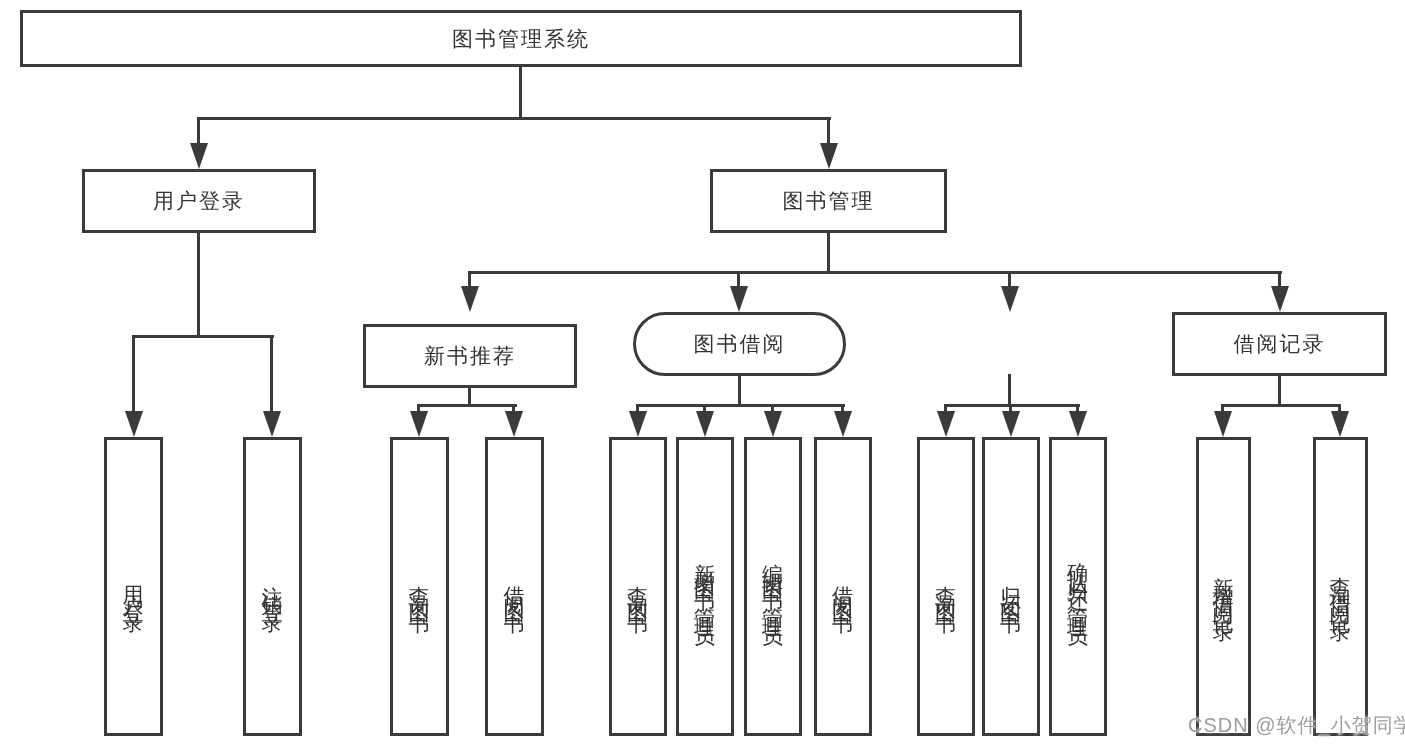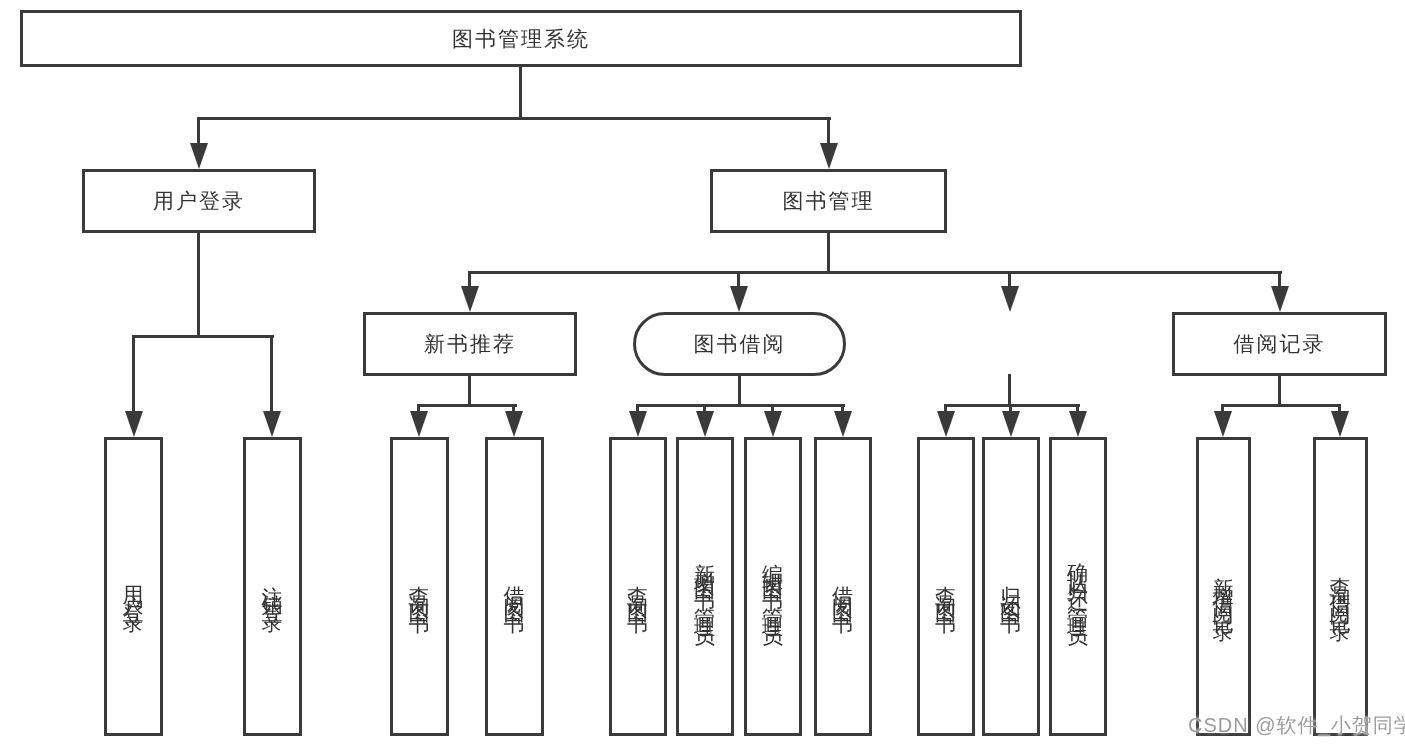--- a/index.html
+++ b/index.html
@@ -75,21 +75,21 @@
     <span>图书管理系统</span>
   </div>
 
   <div class="node" style="left:82px; top:169px; width:234px; height:64px;">
     <span>用户登录</span>
   </div>
   <div class="node" style="left:710px; top:169px; width:237px; height:64px;">
     <span>图书管理</span>
   </div>
 
-  <div class="node" style="left:363px; top:312px; width:214px; height:64px;">
+  <div class="node" style="left:363px; top:324px; width:214px; height:64px;">
     <span>新书推荐</span>
   </div>
   <div class="node" style="left:633px; top:312px; width:213px; height:64px;border-radius:32px;">
     <span>图书借阅</span>
   </div>
   <div class="node" style="left:1172px; top:312px; width:215px; height:64px;">
     <span>借阅记录</span>
   </div>
 
   <div class="node" style="left:104px; top:437px; width:59px; height:299px;">

